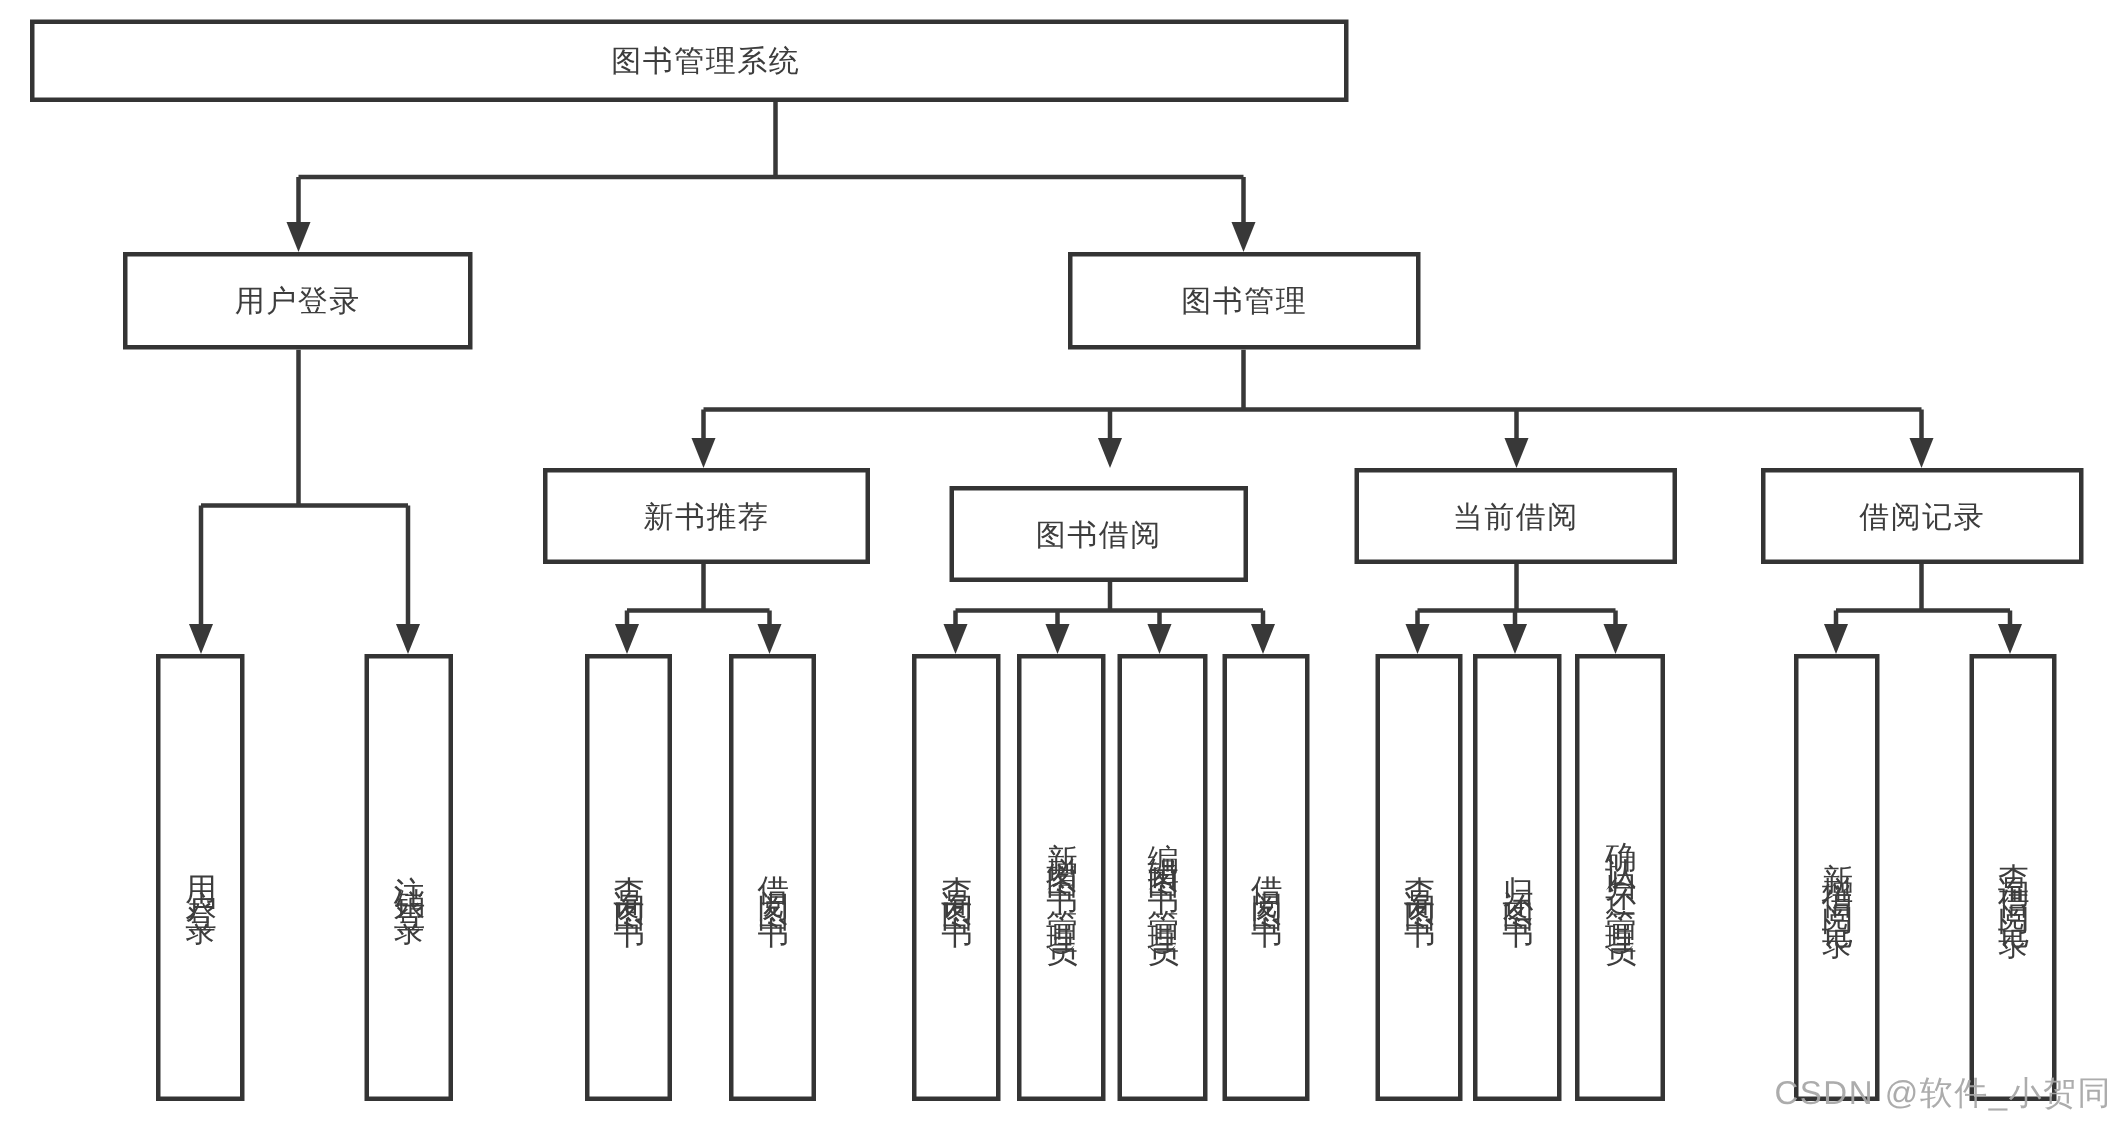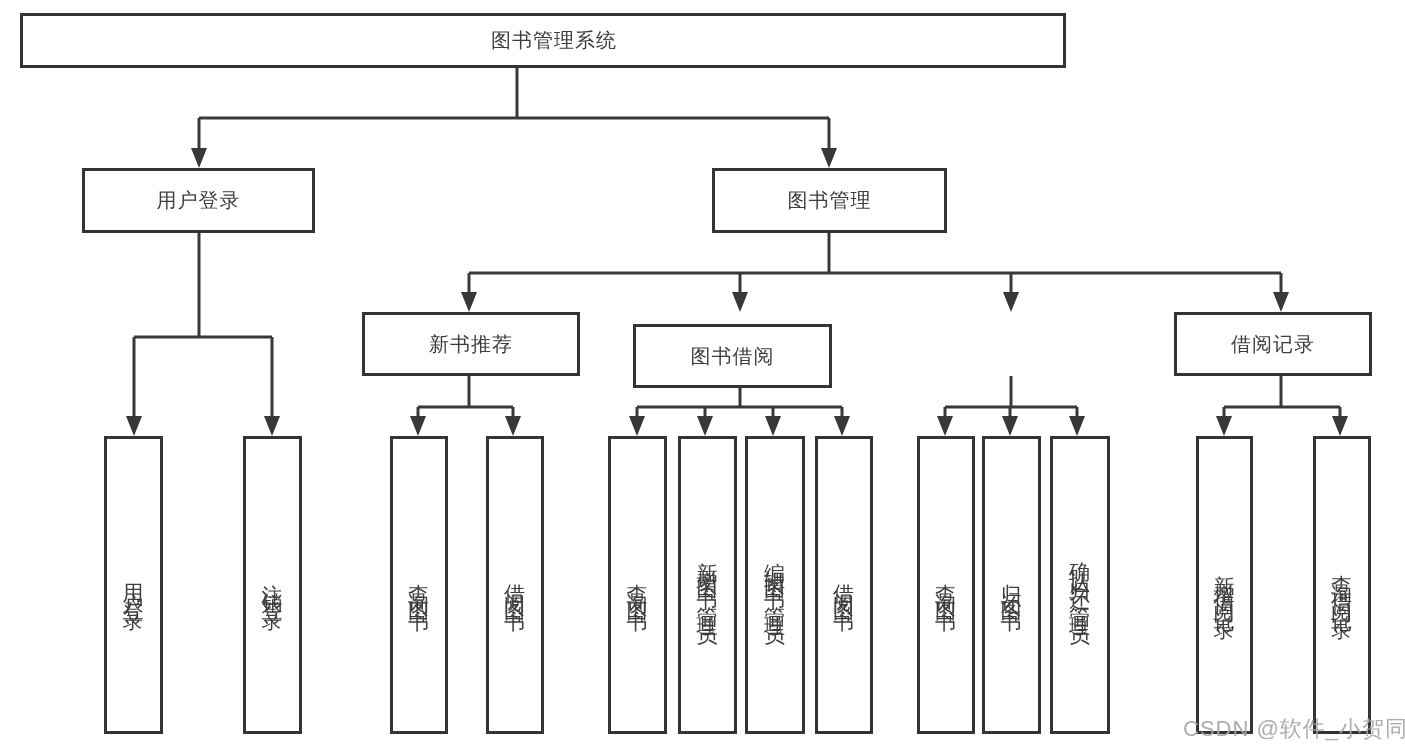--- a/index.html
+++ b/index.html
@@ -53,27 +53,27 @@
     position:absolute;
     left:1183px;
     top:714px;
     font-size:22px;
     color:rgba(168,168,168,0.95);
     letter-spacing:1px;
     white-space:nowrap;
     z-index:5;
   }
   
-  .n-root{left:20px;top:13px;width:1046px;height:55px;padding-left:22px;}
+  .n-root{left:20px;top:13px;width:879px;height:55px;padding-left:22px;}
   .n-l2-user{left:82px;top:168px;width:233px;height:65px;}
   .n-l2-book{left:712px;top:168px;width:235px;height:65px;align-items:center;}
   .n-l3-1{left:362px;top:312px;width:218px;height:64px;}
   .n-l3-2{left:633px;top:324px;width:199px;height:64px;}
   .n-l3-3{left:903px;top:312px;width:215px;height:64px;}
-  .n-l3-4{left:1174px;top:312px;width:198px;height:64px;}
+  .n-l3-4{left:1174px;top:312px;width:215px;height:64px;}
   .n-a1{left:104px;width:59px;}
   .n-a2{left:243px;width:59px;}
   .n-b1{left:390px;width:58px;}
   .n-b2{left:486px;width:58px;}
   .n-c1{left:608px;width:59px;}
   .n-c2{left:678px;width:59px;}
   .n-c3{left:745px;width:60px;}
   .n-c4{left:815px;width:58px;}
   .n-d1{left:917px;width:58px;}
   .n-d2{left:982px;width:59px;}
@@ -137,20 +137,23 @@
   <div class="node n-l2-book">
     <span class="hlabel">图书管理</span>
   </div>
 
   <div class="node n-l3-1">
     <span class="hlabel">新书推荐</span>
   </div>
   <div class="node n-l3-2">
     <span class="hlabel">图书借阅</span>
   </div>
+  <div class="node n-l3-3">
+    <span class="hlabel">当前借阅</span>
+  </div>
   <div class="node n-l3-4">
     <span class="hlabel">借阅记录</span>
   </div>
 
   <div class="node leaf n-a1">
     <span class="vtext">用户登录</span>
   </div>
   <div class="node leaf n-a2">
     <span class="vtext">注销登录</span>
   </div>

